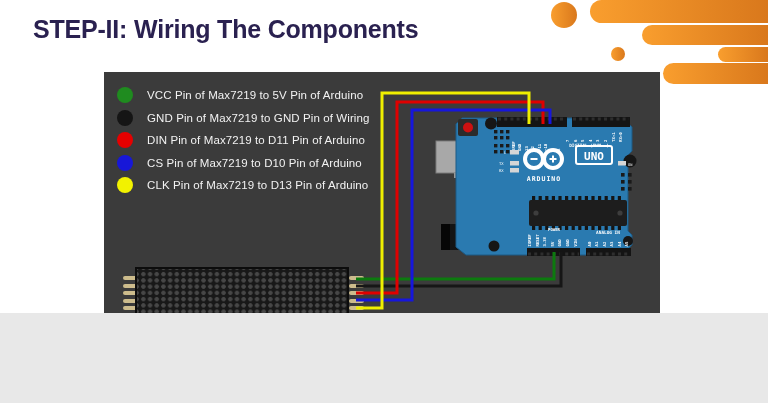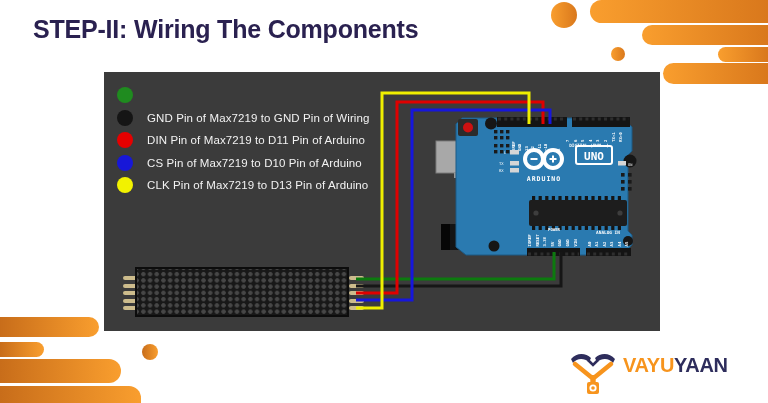--- a/index.html
+++ b/index.html
@@ -1,16 +1,16 @@
 <!DOCTYPE html>
 <html><head>
 <meta charset="utf-8">
 <style>
   html,body{margin:0;padding:0;background:#e8e8e8;}
-  .page{position:relative;width:768px;height:403px;background:#ffffff;overflow:hidden;
+  .page{position:relative;width:768px;height:313px;background:#ffffff;overflow:hidden;
         font-family:"Liberation Sans",sans-serif;}
   
   .deco{position:absolute;background:linear-gradient(90deg,#f99e2e,#d9781c);}
   .deco-bl{background:linear-gradient(90deg,#c86d1a,#f99e2e);}
   .d-circle{border-radius:50%;}
   .cap-l{border-radius:12px 0 0 12px;}
   .cap-r{border-radius:0 12px 12px 0;}
   
   .title{position:absolute;left:33px;top:15px;margin:0;font-size:25px;font-weight:700;
          color:#2a2150;letter-spacing:-0.2px;}
@@ -61,20 +61,21 @@
   <div class="deco deco-bl" style="left:0;top:386px;width:141px;height:17px;border-radius:0 12px 0 0;"></div>
   <div class="deco deco-bl d-circle" style="left:142px;top:344px;width:16px;height:16px;"></div>
 
   <h1 class="title">STEP-II: Wiring The Components</h1>
 
   <div class="panel">
 
     <div class="legend">
       <div class="legend-row">
         <span class="dot" style="background: rgb(31, 139, 31);"></span>
+        <span class="legend-label">VCC Pin of Max7219 to 5V Pin of Arduino</span>
       </div>
       <div class="legend-row">
         <span class="dot" style="background: rgb(21, 21, 21);"></span>
         <span class="legend-label">GND Pin of Max7219 to GND Pin of Wiring</span>
       </div>
       <div class="legend-row">
         <span class="dot" style="background: rgb(230, 0, 0);"></span>
         <span class="legend-label">DIN Pin of Max7219 to D11 Pin of Arduino</span>
       </div>
       <div class="legend-row">

